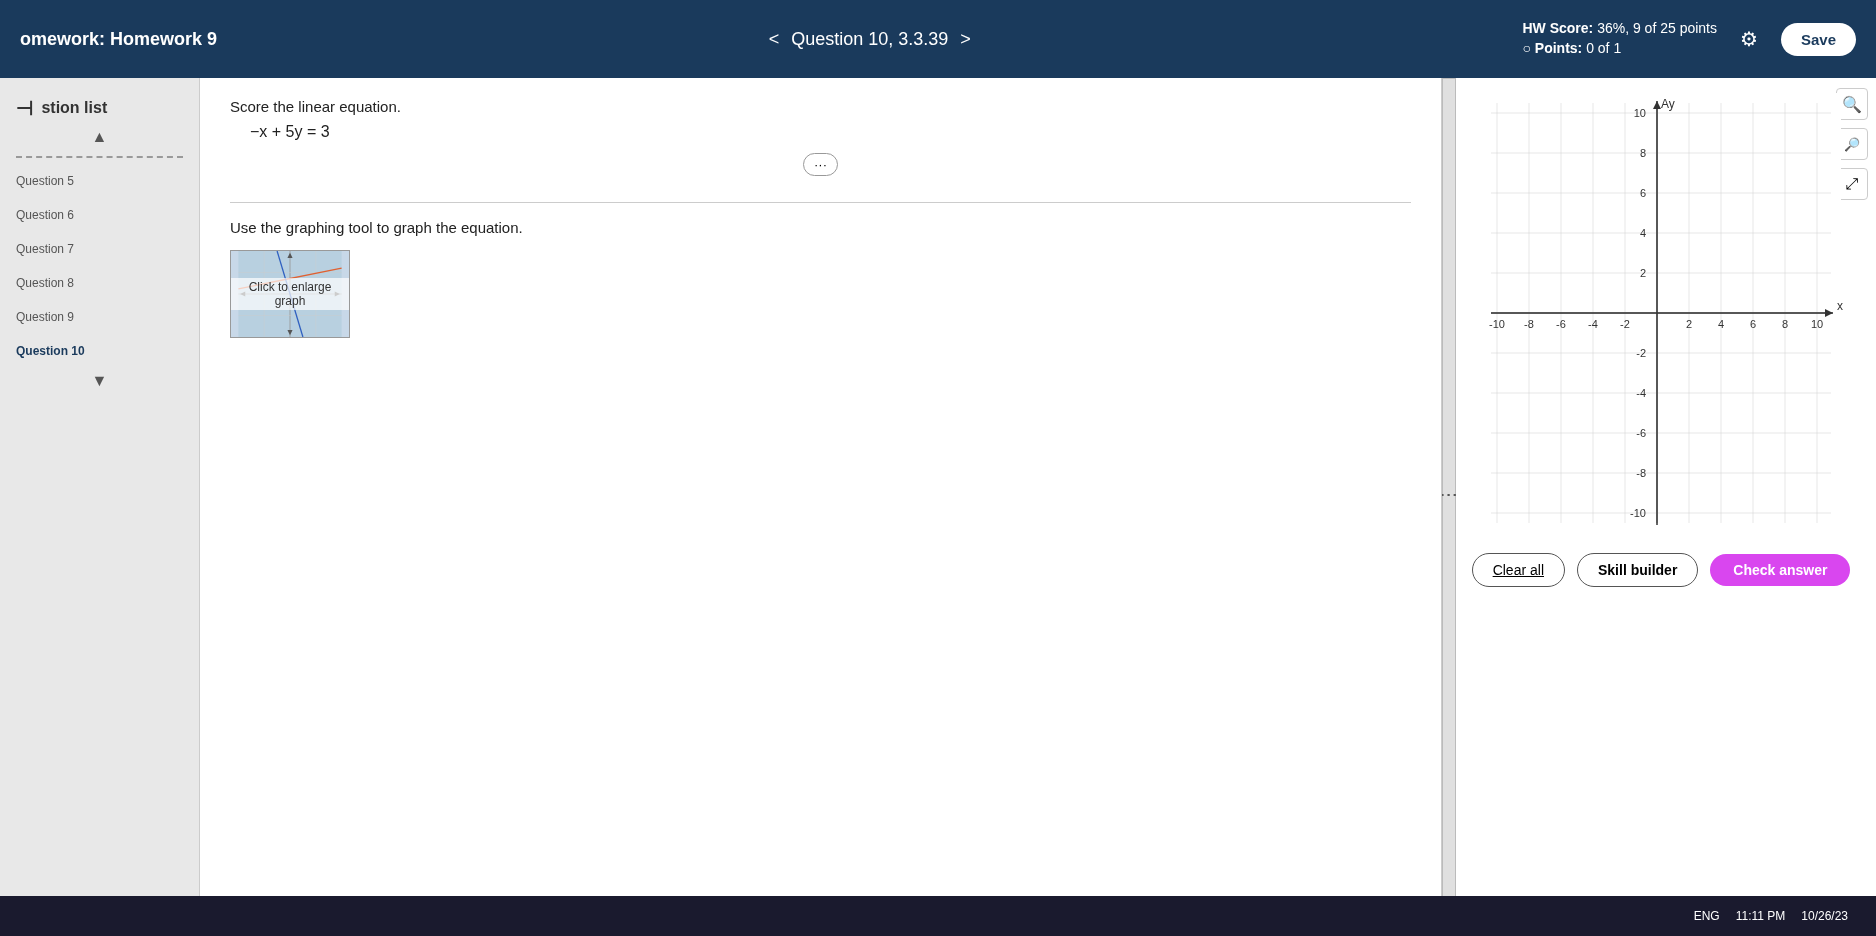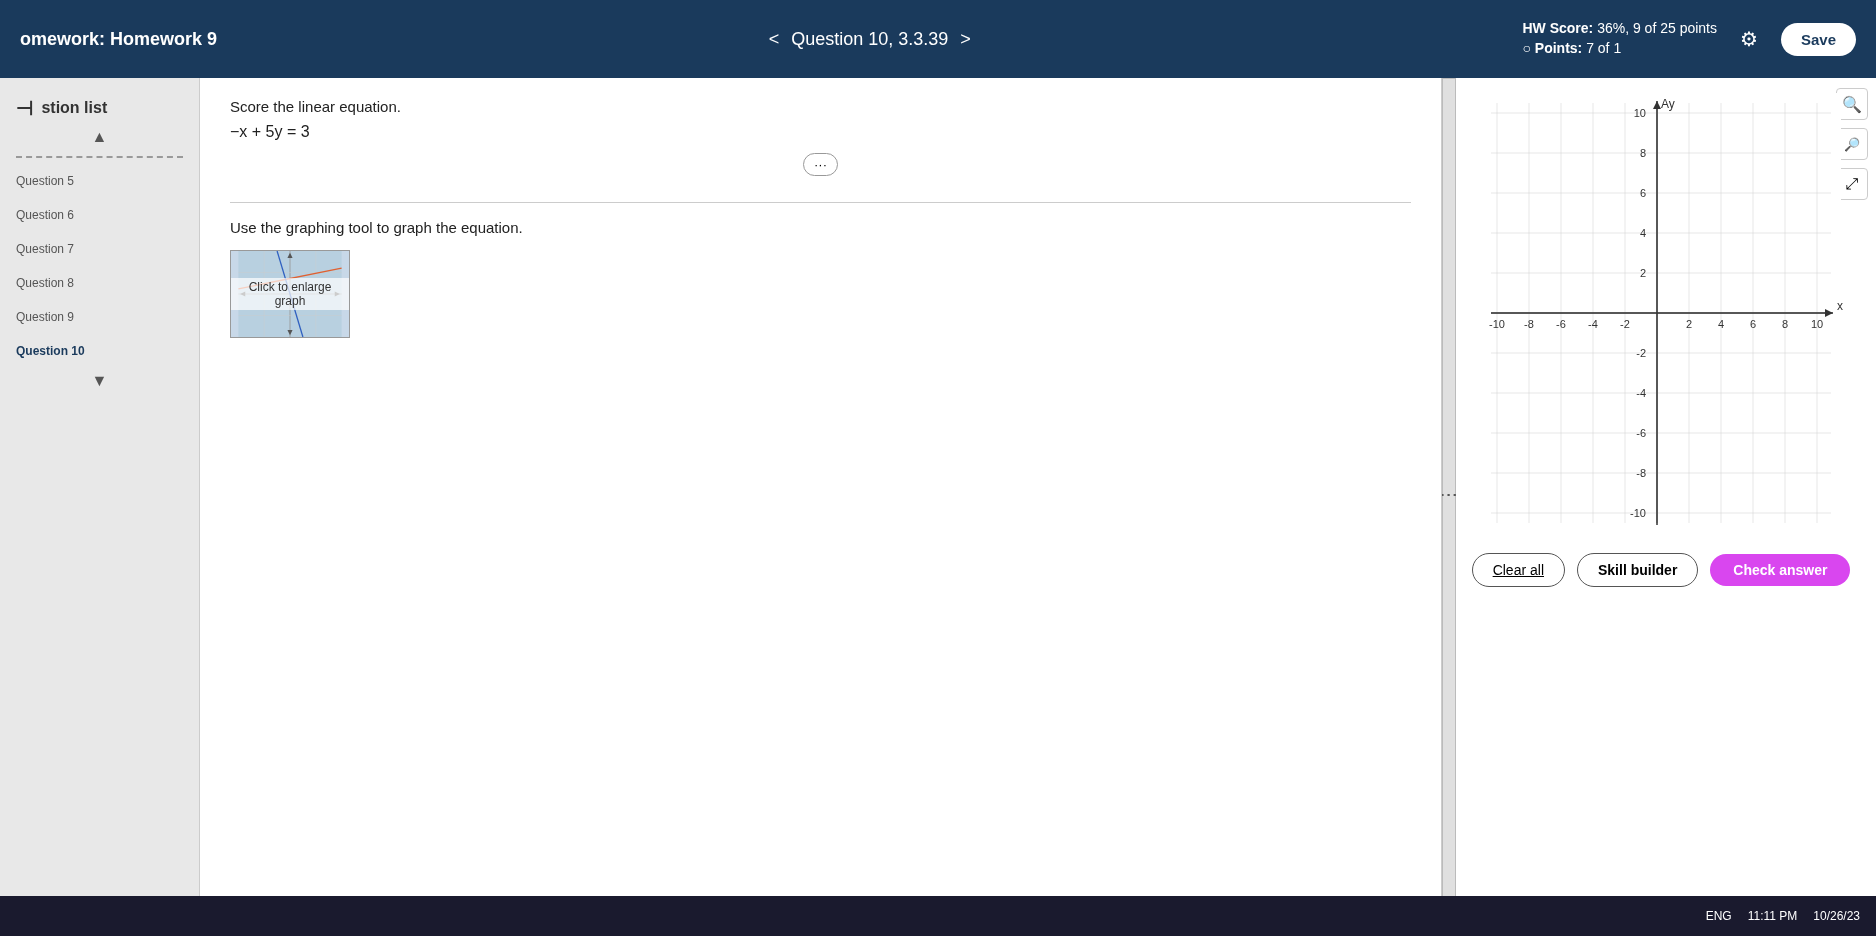--- a/index.html
+++ b/index.html
@@ -92,20 +92,21 @@
 
     .question-text {
       font-size: 15px;
       color: #222;
       margin-bottom: 8px;
     }
     .equation {
       font-size: 16px;
       color: #222;
       margin-bottom: 12px;
+      margin-left: 20px;
     }
     .divider-line {
       border: none;
       border-top: 1px solid #ccc;
       margin: 10px 0 16px 0;
     }
     .more-btn {
       background: white;
       border: 1px solid #999;
       border-radius: 12px;
@@ -262,41 +263,41 @@
     .taskbar {
       height: 40px;
       background: #1a1a2e;
       position: fixed;
       bottom: 0;
       left: 0;
       right: 0;
       display: flex;
       align-items: center;
       justify-content: space-between;
-      padding: 0 16px;
+      padding: 0 28px;
       color: white;
       font-size: 12px;
     }
   </style>
 </head>
 <body>
 
 <div class="header">
   <div class="header-left">
     <span>omework: </span><span style="font-weight:bold">Homework 9</span>
   </div>
   <div class="header-center">
     <button class="nav-arrow">&lt;</button>
     <span style="font-size:18px;">Question 10, 3.3.39</span>
     <button class="nav-arrow">&gt;</button>
   </div>
   <div class="header-right">
     <div class="hw-score">
       <div><strong>HW Score:</strong> <span>36%, 9 of 25 points</span></div>
-      <div>○ <strong>Points:</strong> <span>7 of 1</span></div>
+      <div>○ <strong>Points:</strong> <span>0 of 1</span></div>
     </div>
     <span class="gear-icon">⚙</span>
     <button class="save-btn">Save</button>
   </div>
 </div>
 
 <div class="main-container">
 
   <div class="sidebar">
     <div class="sidebar-header">

